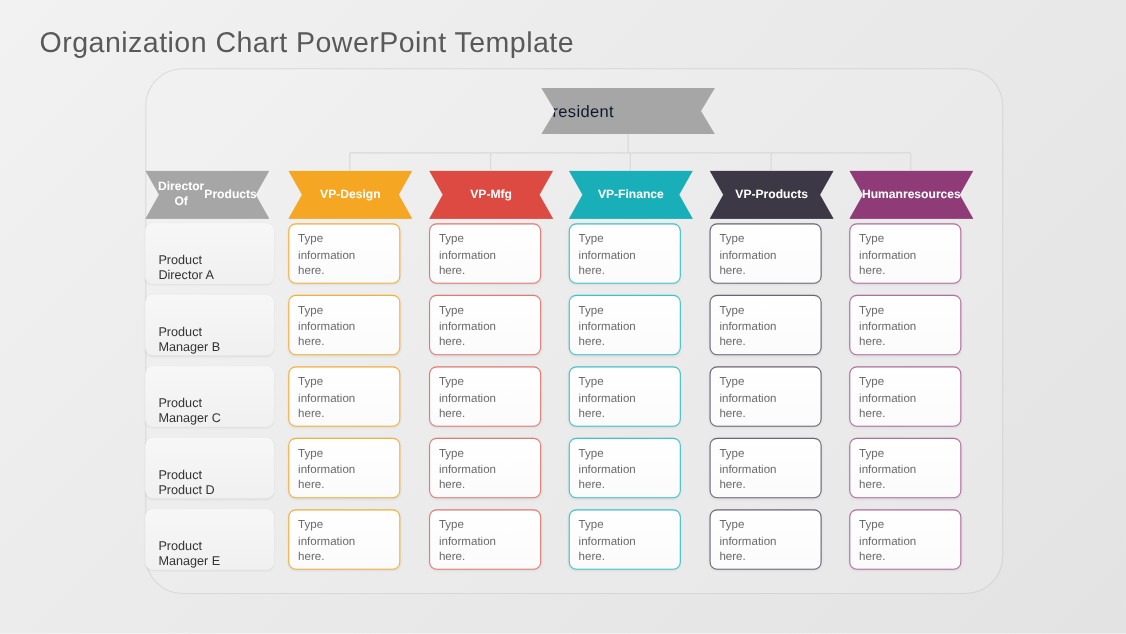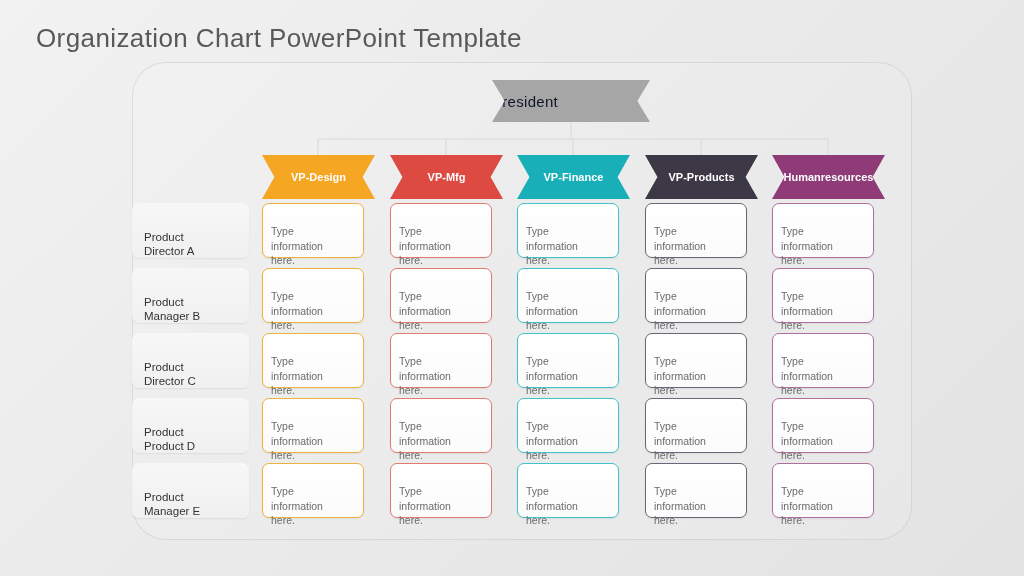--- a/index.html
+++ b/index.html
@@ -122,21 +122,21 @@
     box-shadow: 0 1px 2px rgba(0,0,0,0.07);
   }
 
   
   .info-cell {
     width: 102px;
     height: 55px;
     background: linear-gradient(180deg, #ffffff 0%, #fbfbfb 100%);
     border-radius: 7px;
     border: 1.5px solid #cccccc;
-    padding: 20px 8px;
+    padding: 6px 8px;
     color: #6b6b6b;
     font-size: 10.5px;
     line-height: 14.5px;
     box-shadow: 0 1px 2px rgba(0,0,0,0.06);
   }
 </style>
 </head>
 <body>
 
 <div class="slide-title">Organization Chart PowerPoint Template</div>
@@ -152,20 +152,26 @@
     <line x1="701" y1="139" x2="701" y2="155" stroke="#d8d8d8" stroke-width="1"></line>
     <line x1="828" y1="139" x2="828" y2="155" stroke="#d8d8d8" stroke-width="1"></line>
   </svg>
 
 <div class="president">
   <span>President</span>
 </div>
 
 <div class="chart" id="chart-root">
     <div class="header-row">
+      <div class="col col-0">
+        <div class="banner" style="background: rgb(166, 166, 166);">
+          <span>Director Of</span>
+          <span>Products</span>
+        </div>
+      </div>
       <div class="col col-1">
         <div class="banner" style="background: rgb(245, 166, 35);">
           <span>VP-</span>
           <span>Design</span>
         </div>
       </div>
       <div class="col col-2">
         <div class="banner" style="background: rgb(220, 74, 66);">
           <span>VP-Mfg</span>
         </div>
@@ -277,21 +283,21 @@
           <div>information</div>
           <div>here.</div>
         </div>
       </div>
     </div>
     <div class="data-row">
       <div class="col col-0">
         <div class="name-cell">
           <div>
             <div>Product</div>
-            <div>Director C</div>
+            <div>Manager C</div>
           </div>
         </div>
       </div>
       <div class="col col-1">
         <div class="info-cell" style="border-color: rgb(240, 176, 60);">
           <div>Type</div>
           <div>information</div>
           <div>here.</div>
         </div>
       </div>

